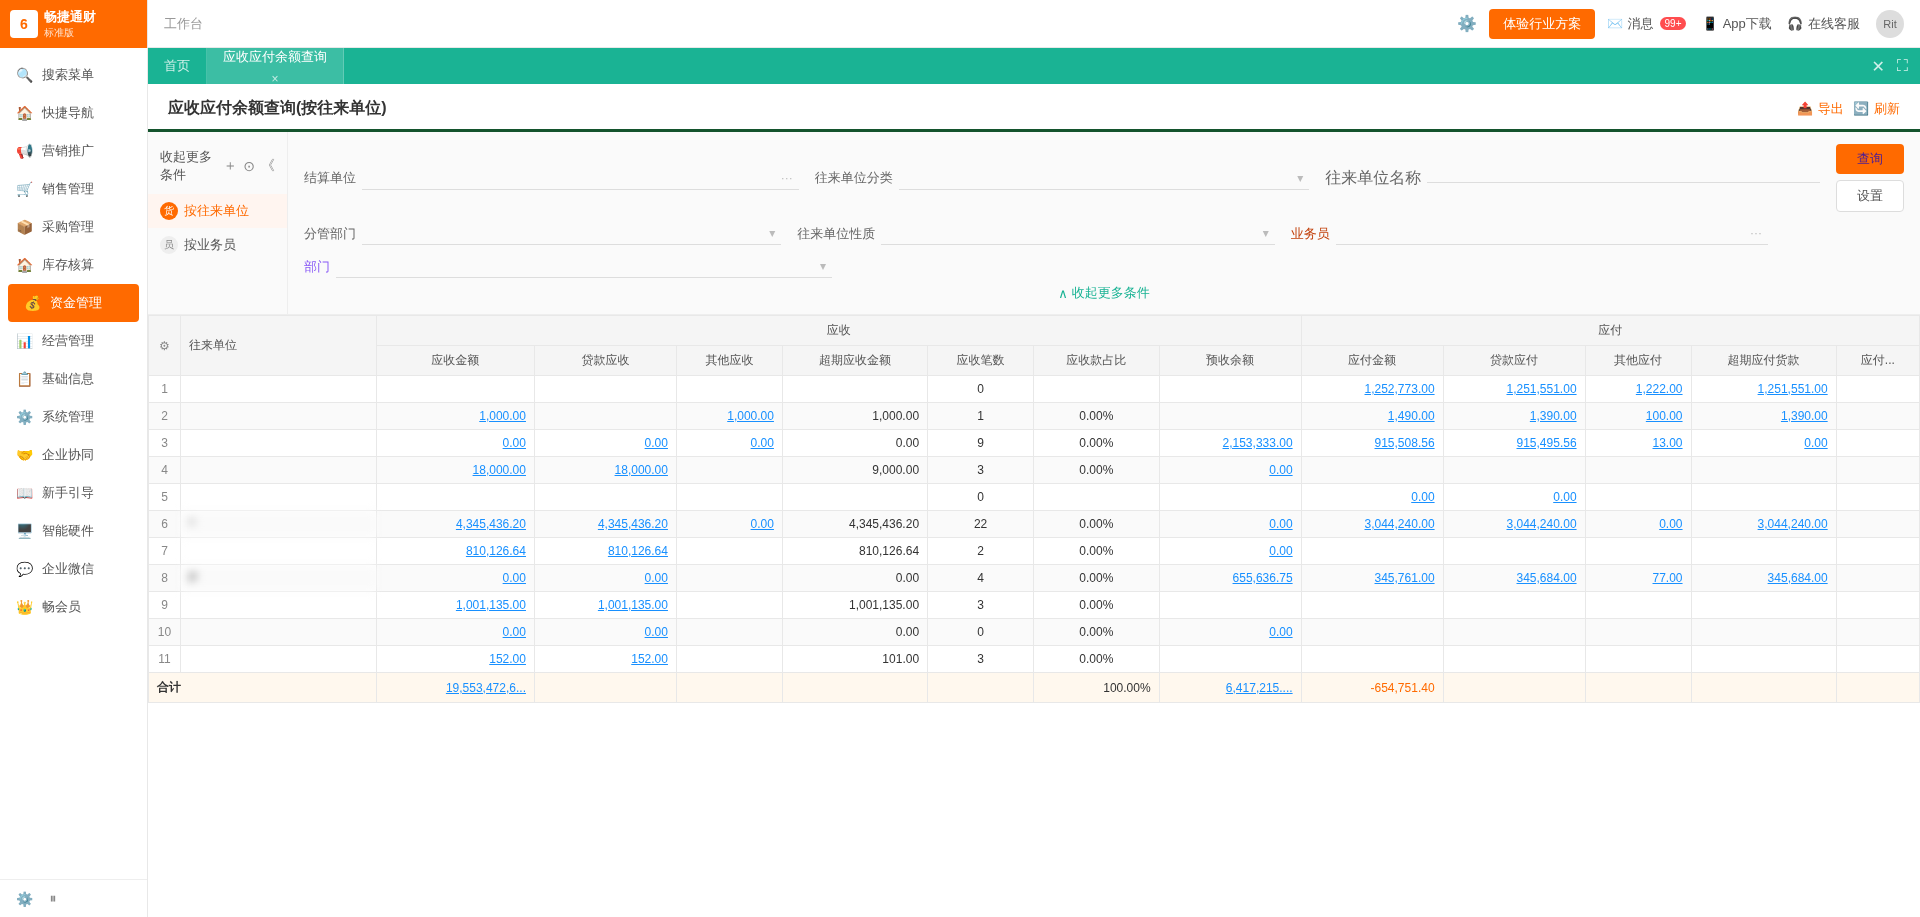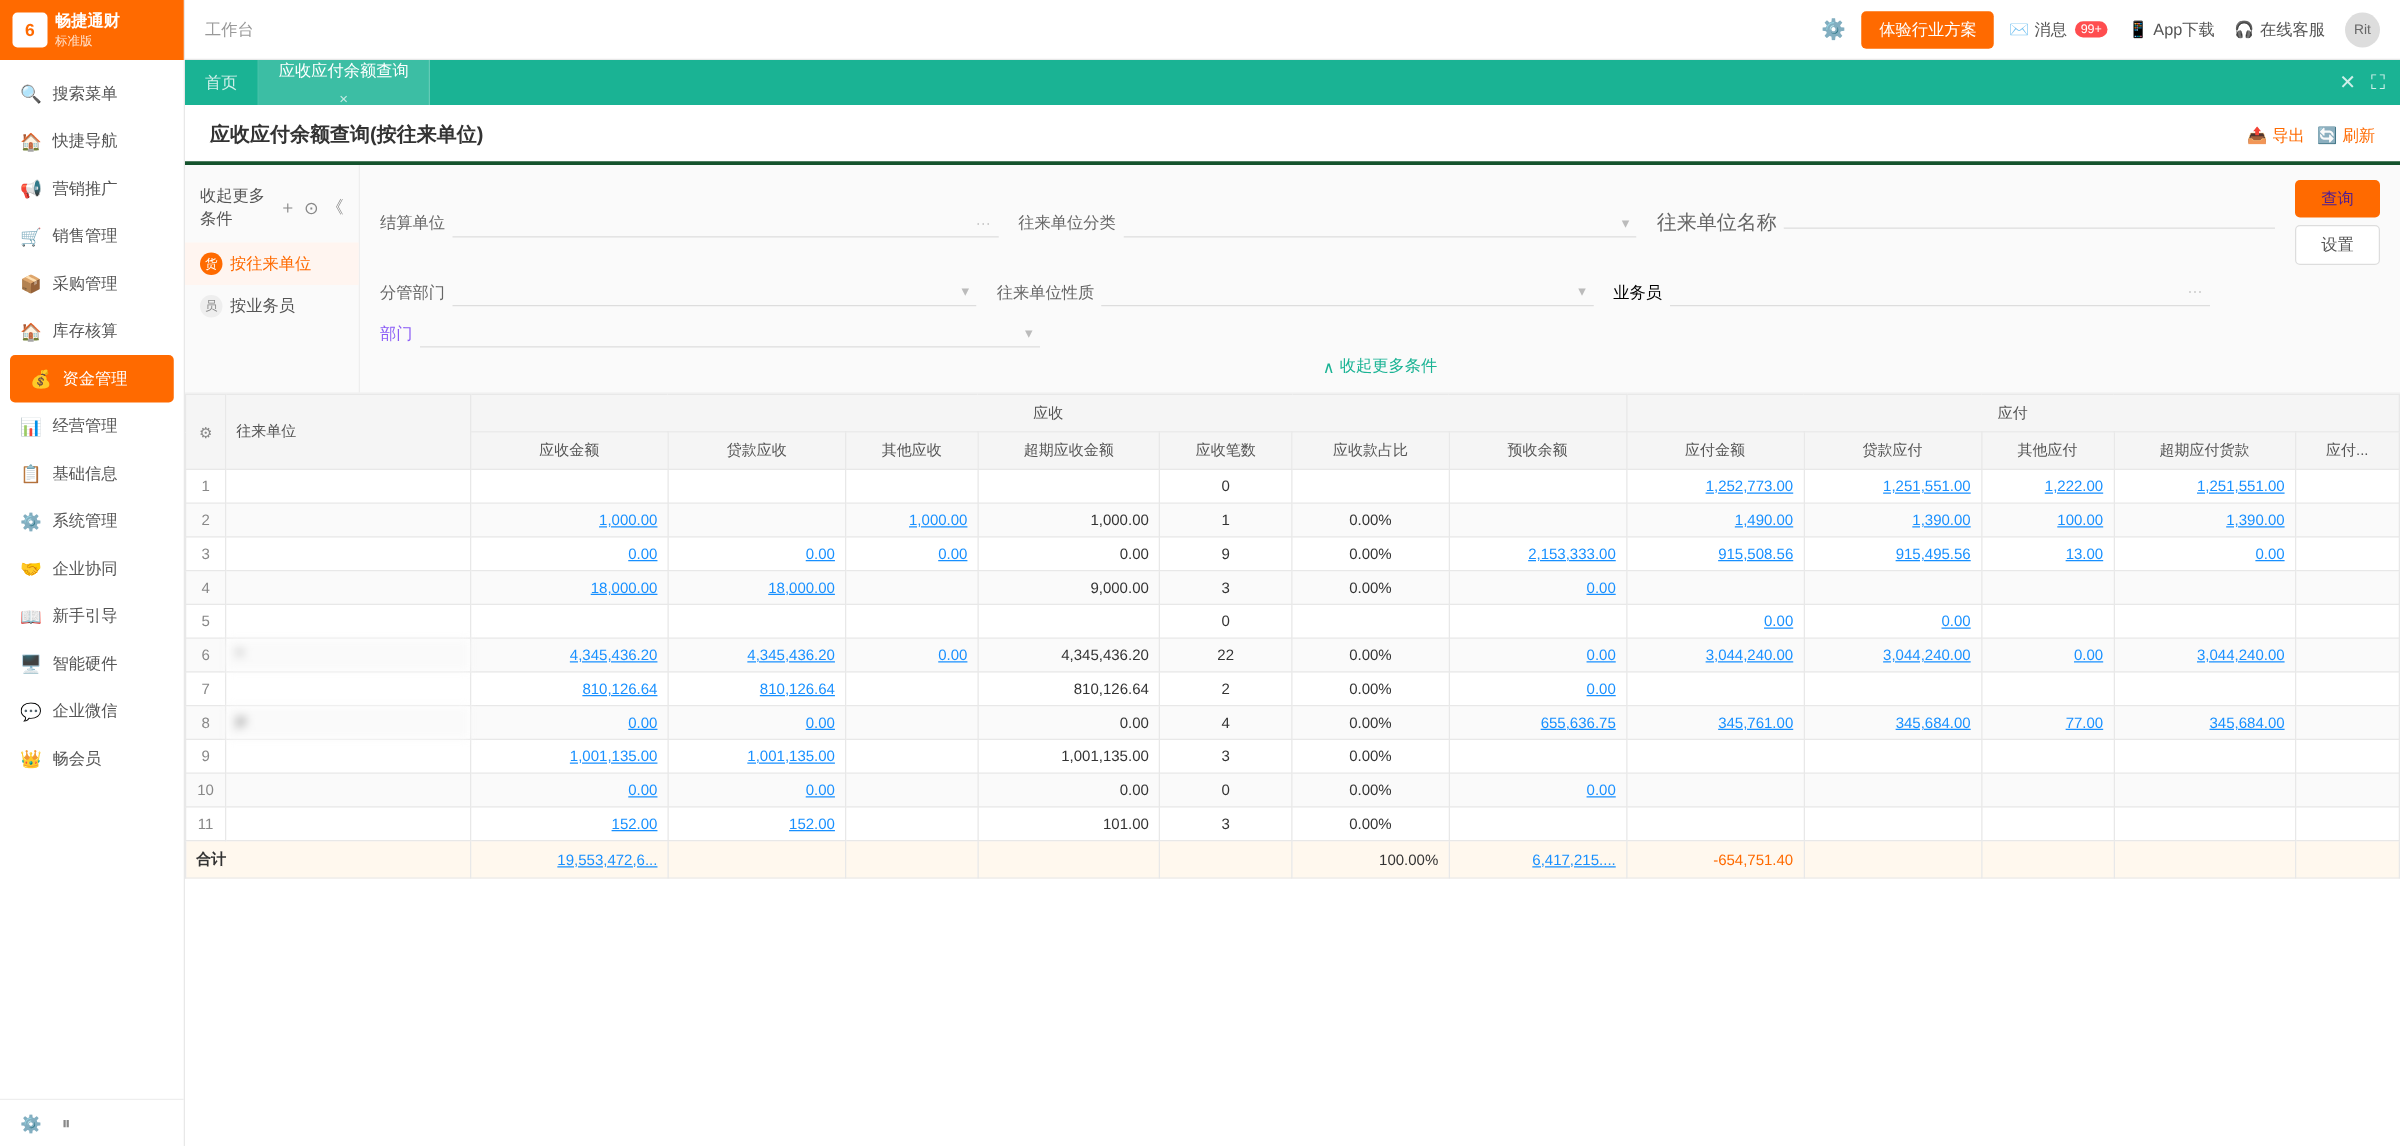--- a/index.html
+++ b/index.html
@@ -332,21 +332,21 @@
             </div>
           </div>
           <div style="display:flex; align-items:center; gap:6px; flex:1;">
             <span style="color:#666; font-size:13px; white-space:nowrap;">往来单位性质</span>
             <div style="flex:1; border-bottom:1px solid #ddd; padding:4px 6px; display:flex; align-items:center; justify-content:space-between; cursor:pointer;">
               <span></span>
               <span style="color:#bbb;">▾</span>
             </div>
           </div>
           <div style="display:flex; align-items:center; gap:6px; flex:1;">
-            <span style="color:#000000; font-size:13px; white-space:nowrap;">业务员</span>
+            <span style="color:#c2410c; font-size:13px; white-space:nowrap;">业务员</span>
             <div style="flex:1; border-bottom:1px solid #ddd; padding:4px 6px; display:flex; align-items:center; justify-content:space-between; cursor:pointer;">
               <span></span>
               <span style="color:#bbb;">···</span>
             </div>
           </div>
           <div style="width:120px;"></div>
         </div>
 
         <div style="display:flex; gap:16px; margin-bottom:4px; align-items:center;">
           <div style="display:flex; align-items:center; gap:6px; width:33%;">

